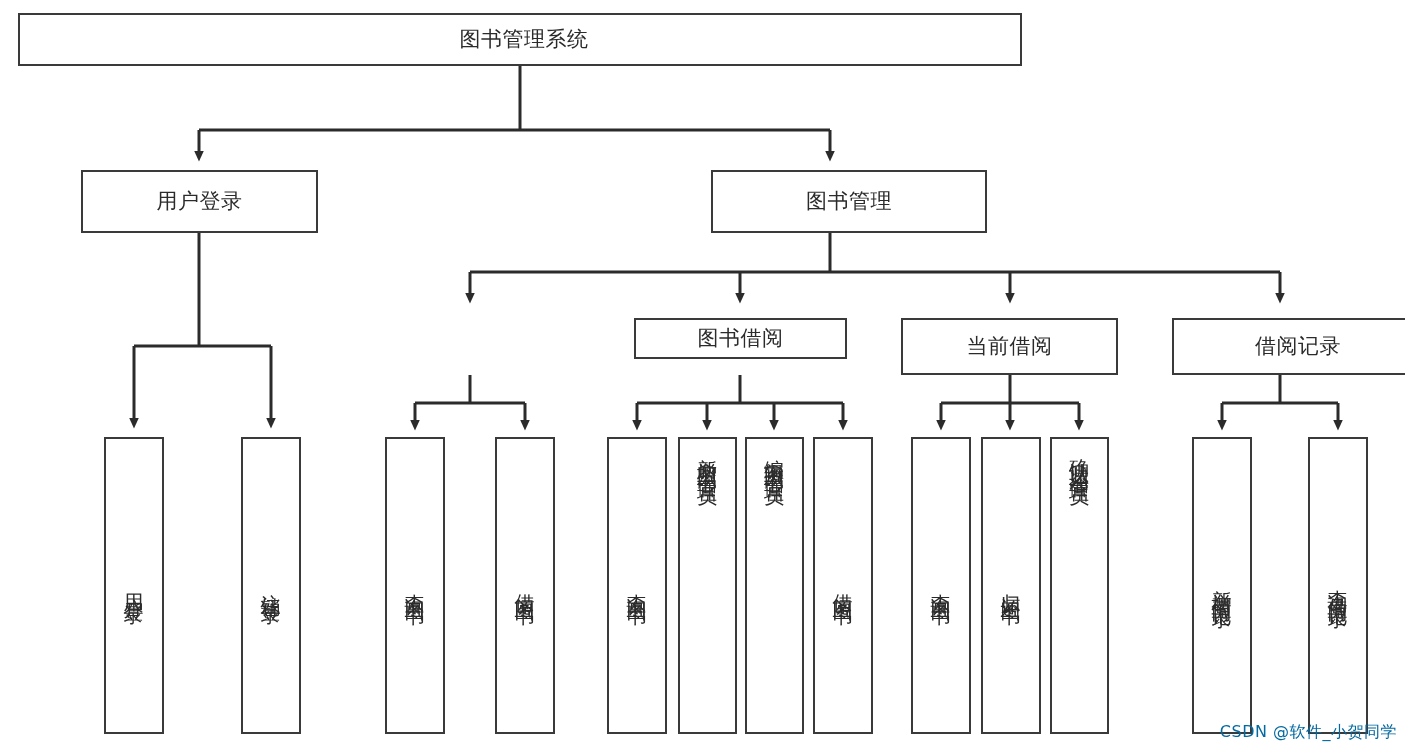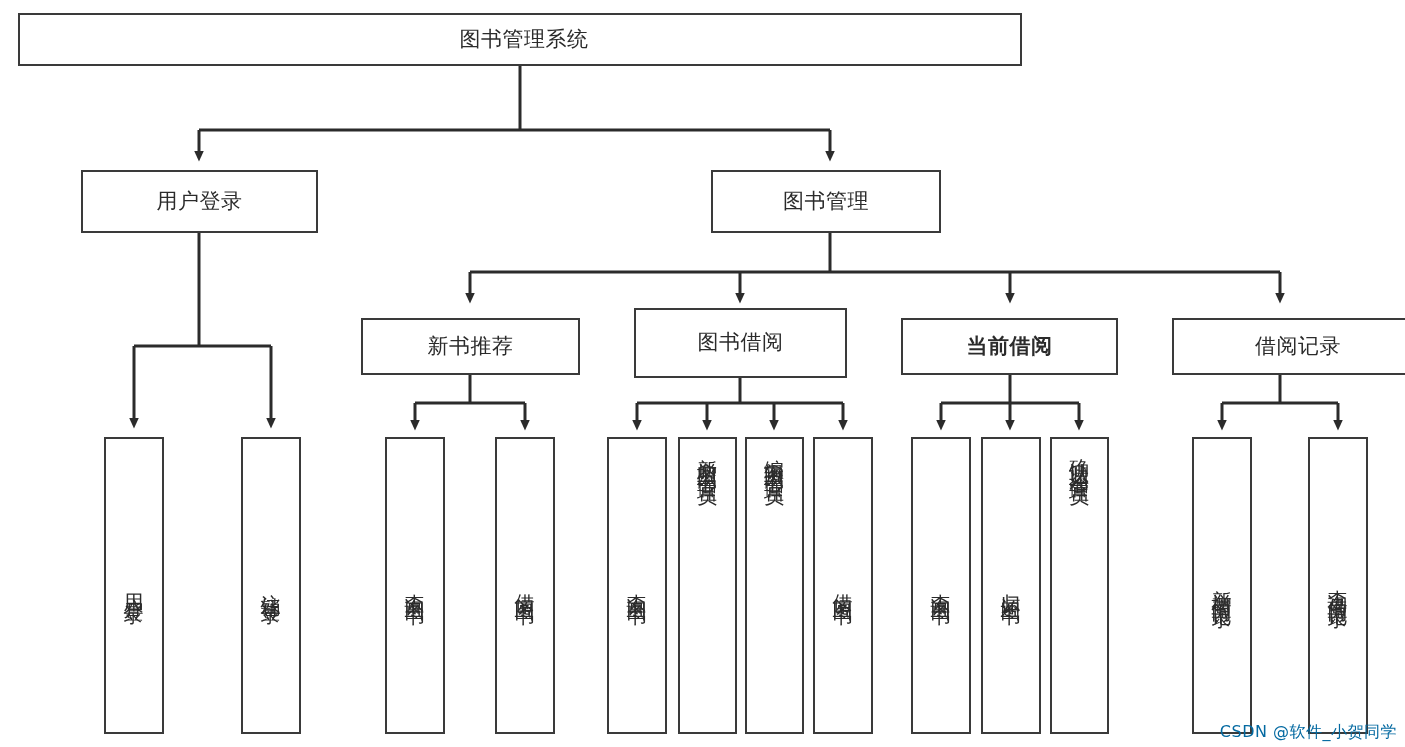--- a/index.html
+++ b/index.html
@@ -118,31 +118,28 @@
     </g>
   </svg>
 
   <div class="node-box h-node root" style="left:18px;top:13px;width:1004px;height:53px;padding-left:8px;">
     <span class="node-label">图书管理系统</span>
   </div>
 
   <div class="node-box h-node" style="left:81px;top:170px;width:237px;height:63px;">
     <span class="node-label">用户登录</span>
   </div>
-  <div class="node-box h-node" style="left:711px;top:170px;width:230px;height:63px;">
+  <div class="node-box h-node" style="left:711px;top:170px;width:276px;height:63px;">
     <span class="node-label">图书管理</span>
   </div>
 
-  <div class="node-box h-node" style="left:361px;top:318px;width:219px;height:57px;">
-    <span class="node-label">新书推荐</span>
-  </div>
-  <div class="node-box h-node" style="left:634px;top:308px;width:213px;height:70px;">
+  <div class="node-box h-node" style="left:634px;top:318px;width:213px;height:41px;">
     <span class="node-label">图书借阅</span>
   </div>
-  <div class="node-box h-node" style="left:901px;top:318px;width:217px;height:57px;font-weight:bold;">
+  <div class="node-box h-node" style="left:901px;top:318px;width:217px;height:57px;">
     <span class="node-label">当前借阅</span>
   </div>
   <div class="node-box h-node" style="left:1172px;top:318px;width:252px;height:57px;">
     <span class="node-label">借阅记录</span>
   </div>
 
   <div class="node-box v-node centered-text" style="left:104px;top:437px;width:60px;height:297px;">
     <span class="node-label">用户登录</span>
   </div>
   <div class="node-box v-node centered-text" style="left:241px;top:437px;width:60px;height:297px;">

